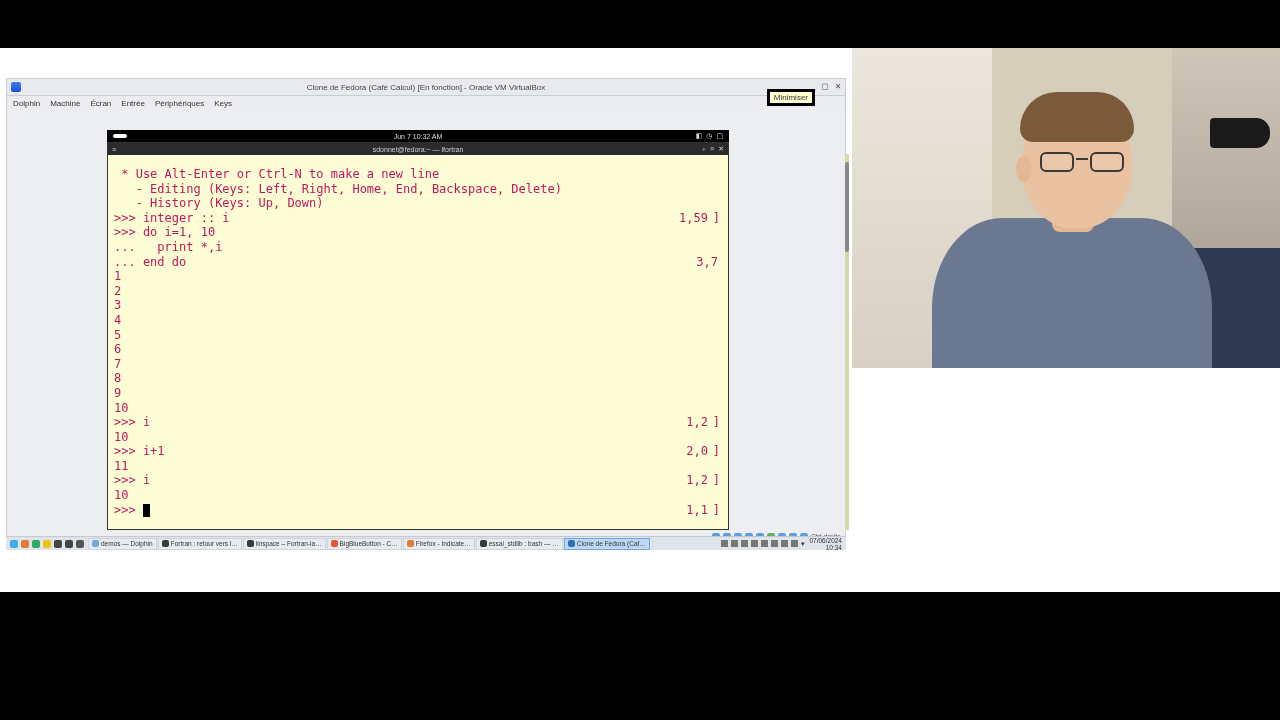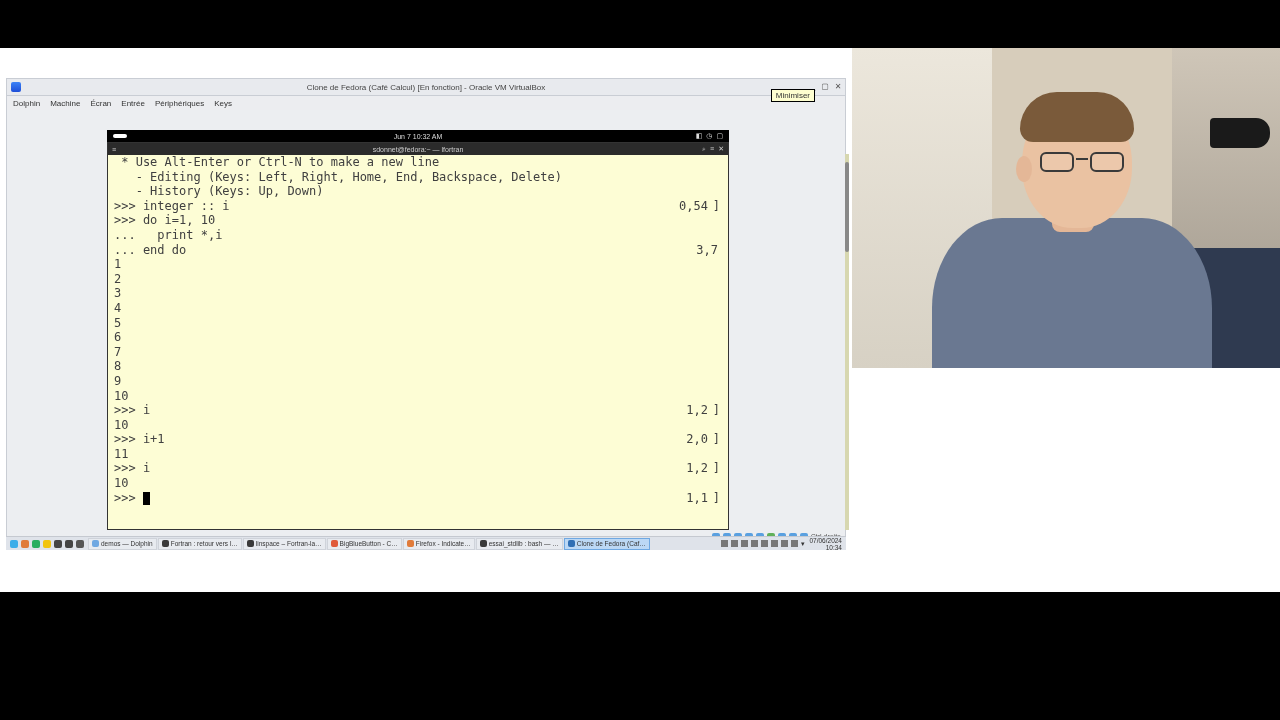--- a/index.html
+++ b/index.html
@@ -9,37 +9,37 @@
   .blackbar-bottom { position: absolute; left: 0; top: 592px; width: 1280px; height: 128px; background: #000; }
   .content { position: absolute; left: 0; top: 48px; width: 1280px; height: 580px; background: #fff; }
 
   
   .host { position: absolute; left: 6px; top: 30px; width: 840px; height: 504px; }
   .vb-titlebar { height: 18px; background: #e8eaee; border: 1px solid #c9cdd4; display: flex; align-items: center; font-size: 8px; color: #444; position: relative; }
   .vb-icon { width: 10px; height: 10px; margin: 0 4px; background: linear-gradient(#3b82f6,#1d4ed8); border-radius: 2px; }
   .vb-title { position: absolute; left: 50%; transform: translateX(-50%); white-space: nowrap; }
   .vb-winbtns { position: absolute; right: 2px; display: flex; gap: 3px; }
   .vb-winbtns span { width: 10px; height: 10px; line-height: 10px; text-align: center; font-size: 8px; color: #555; cursor: pointer; }
-  .vb-tooltip { position: absolute; right: 30px; top: 10px; font-size: 8px; background: #fefed0; border: 1px solid #000000; padding: 1px 4px; color: #333; }
+  .vb-tooltip { position: absolute; right: 30px; top: 10px; font-size: 8px; background: #fefed0; border: 3px solid #000000; padding: 1px 4px; color: #333; }
   .vb-menubar { height: 14px; background: #ecedf0; border-left: 1px solid #c9cdd4; border-right: 1px solid #c9cdd4; display: flex; align-items: center; font-size: 8px; color: #333; padding-left: 2px; gap: 2px; }
   .vb-menubar span { padding: 0 4px; cursor: pointer; }
 
   .vm-stage { position: relative; height: 420px; background: #eceef1; border-left: 1px solid #c9cdd4; border-right: 1px solid #c9cdd4; }
 
   
   .gnome-bar { position: absolute; left: 100px; top: 20px; width: 622px; height: 12px; background: #000; color: #ddd; font-size: 7px; display: flex; align-items: center; justify-content: center; }
   .gnome-bar .activities { position: absolute; left: 6px; width: 14px; height: 4px; background: #fff; border-radius: 2px; }
   .gnome-bar .tray { position: absolute; right: 6px; display: flex; gap: 4px; font-size: 7px; }
 
   
   .term-win { position: absolute; left: 100px; top: 32px; width: 622px; height: 388px; display: flex; flex-direction: column; border: 1px solid #333; }
   .term-title { height: 12px; background: #2b2b2b; color: #cfcfcf; font-size: 7px; display: flex; align-items: center; justify-content: center; position: relative; }
   .term-title .tmenu { position: absolute; left: 4px; }
   .term-title .tctrl { position: absolute; right: 4px; display: flex; gap: 4px; }
-  .term-body { flex: 1; background: #fdfdd5; position: relative; font-family: "DejaVu Sans Mono", Menlo, Consolas, monospace; font-size: 12px; line-height: 14.6px; color: #404040; padding: 0 6px; overflow: hidden; }
+  .term-body { flex: 1; background: #fdfdd5; position: relative; font-family: "DejaVu Sans Mono", Menlo, Consolas, monospace; font-size: 12px; line-height: 14.6px; color: #be185d; padding: 12px 6px; overflow: hidden; }
   .term-body .line { white-space: pre; position: relative; height: 14.6px; }
   .term-body .rcol { position: absolute; right: 4px; }
   .cursor { display: inline-block; width: 7px; height: 13px; background: #000; vertical-align: text-bottom; }
   .term-scroll { position: absolute; right: -4px; top: 44px; width: 4px; height: 376px; background: #d7d7b0; }
   .term-scroll .thumb { position: absolute; top: 8px; width: 4px; height: 90px; background: #888; border-radius: 2px; }
 
   .vb-status { height: 14px; background: #eceef1; border: 1px solid #c9cdd4; border-top: none; display: flex; align-items: center; justify-content: flex-end; font-size: 7px; color: #555; padding: 0 4px; gap: 3px; }
   .vb-status .ico { width: 8px; height: 8px; border-radius: 2px; }
 
   
@@ -120,21 +120,21 @@
             <span class="tctrl">
               <span>⌕</span>
               <span>≡</span>
               <span>✕</span>
             </span>
           </div>
           <div class="term-body" id="term-body">
               <div class="line"> * Use Alt-Enter or Ctrl-N to make a new line</div>
               <div class="line">   - Editing (Keys: Left, Right, Home, End, Backspace, Delete)</div>
               <div class="line">   - History (Keys: Up, Down)</div>
-              <div class="line">&gt;&gt;&gt; integer :: i<span class="rcol" style="right: 14px;">0,54</span><span class="rcol" style="right: 2px;">]</span></div>
+              <div class="line">&gt;&gt;&gt; integer :: i<span class="rcol" style="right: 14px;">1,59</span><span class="rcol" style="right: 2px;">]</span></div>
               <div class="line">&gt;&gt;&gt; do i=1, 10</div>
               <div class="line">...   print *,i</div>
               <div class="line">... end do<span class="rcol" style="right: 4px;">3,7</span></div>
               <div class="line">1</div>
               <div class="line">2</div>
               <div class="line">3</div>
               <div class="line">4</div>
               <div class="line">5</div>
               <div class="line">6</div>
               <div class="line">7</div>

